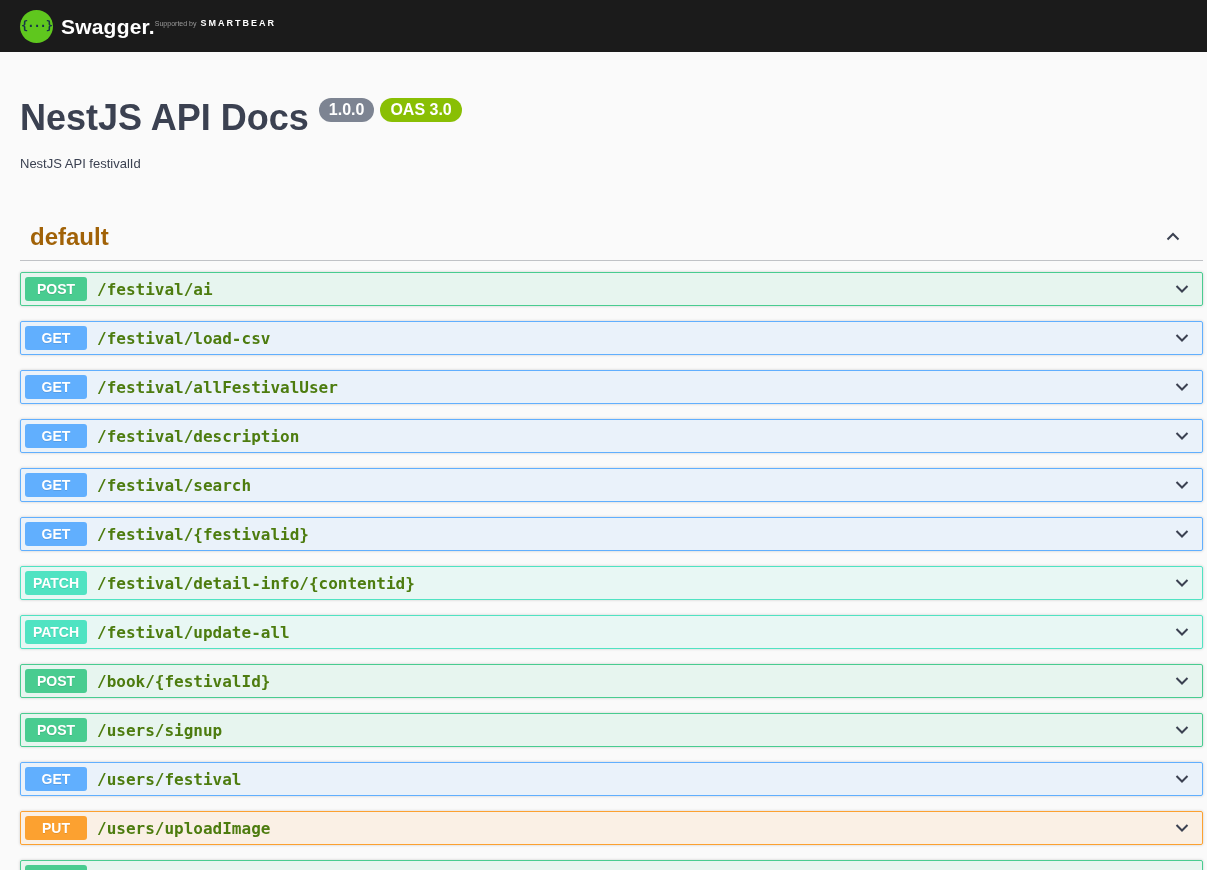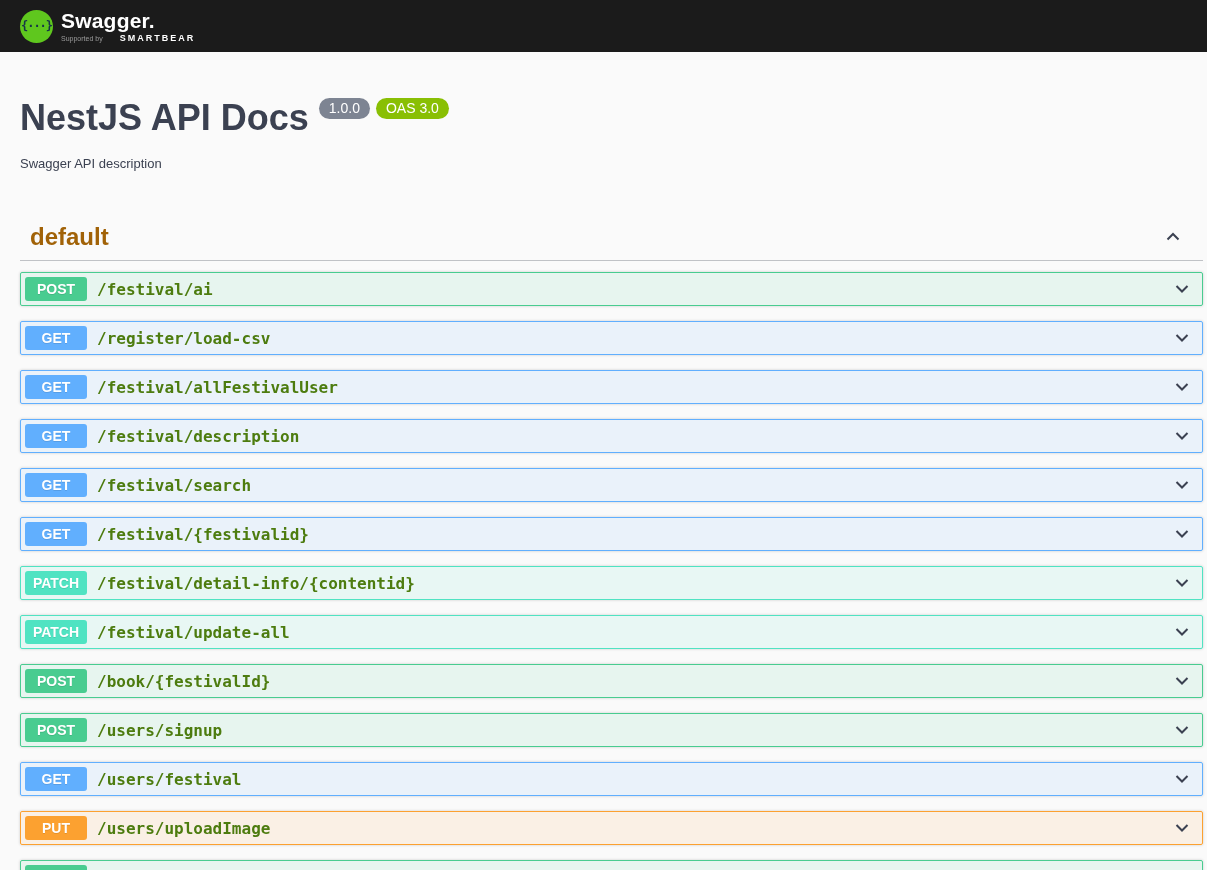--- a/index.html
+++ b/index.html
@@ -13,32 +13,32 @@
 
   
   .topbar { height: 52px; background: #1b1b1b; display: flex; align-items: center; padding: 0 20px; }
   .logo { display: flex; align-items: center; gap: 8px; cursor: pointer; }
   .logo-circle {
     width: 33px; height: 33px; border-radius: 50%;
     display: flex; align-items: center; justify-content: center;
     color: #173647; font-weight: 700; font-size: 12px; letter-spacing: -1px;
     font-family: "DejaVu Sans Mono", monospace;
   }
-  .logo-textcol { display: flex; flex-direction: column; line-height: 1; }
+  .logo-textcol { display: flex; flex-direction: row; line-height: 1; }
   .logo-title { color: #ffffff; font-size: 21px; font-weight: 600; letter-spacing: .2px; }
-  .logo-sub { margin-top: 3px; font-size: 7px; color: #9b9b9b; display: flex; align-items: baseline; gap: 17px; }
+  .logo-sub { margin-top: 3px; font-size: 7px; color: #9b9b9b; display: flex; align-items: baseline; gap: 4px; }
   .logo-sub b { color: #ffffff; font-size: 9px; font-weight: 700; letter-spacing: 2px; }
 
   
   main { padding: 0 4px 0 20px; }
   .info { margin-top: 48px; }
   .page-title { margin: 0; font-size: 36px; font-weight: 700; color: #3b4151; line-height: 1; }
   .badge {
     display: inline-block; vertical-align: top; margin-top: -2px;
-    font-size: 14px; font-weight: 400; color: #ffffff;
+    font-size: 16px; font-weight: 700; color: #ffffff;
     padding: 3px 10px; border-radius: 57px; line-height: 1.1; text-align: center;
   }
   .badge-version { margin-left: 10px; }
   .badge-oas { margin-left: 6px; }
   .description { margin: 20px 0 0; font-size: 13px; color: #3b4151; }
 
   
   .tag-section { margin-top: 46px; }
   .tag-header {
     display: flex; align-items: center; justify-content: space-between;
@@ -83,21 +83,21 @@
         <span>Supported by</span>
         <b>SMARTBEAR</b>
       </span>
     </div>
   </div>
 </header>
 
 <main>
   <section class="info">
     <h1 class="page-title"><span>NestJS API Docs</span><span class="badge badge-version" style="background: rgb(125, 132, 146);">1.0.0</span><span class="badge badge-oas" style="background: rgb(137, 191, 4);">OAS 3.0</span></h1>
-    <p class="description">Swagger API description</p>
+    <p class="description">NestJS API festivalId</p>
   </section>
 
   <section class="tag-section">
     <div class="tag-header">
       <h3 class="tag-title">default</h3>
       <button class="arrow-btn">
         <span>
           <svg class="chev" width="20" height="20" viewBox="0 0 20 20">
             <path d="M4.5 12.5 L10 7 L15.5 12.5" fill="none" stroke="#3b4151" stroke-width="2"></path>
           </svg>
@@ -113,21 +113,21 @@
       <span>
         <svg class="chev" width="20" height="20" viewBox="0 0 20 20">
           <path d="M4.5 7 L10 12.5 L15.5 7" fill="none" stroke="#3b4151" stroke-width="2"></path>
         </svg>
       </span>
     </span>
   </div>
 
   <div class="opblock" style="border-color: rgb(97, 175, 254); background: rgba(97, 175, 254, 0.1);">
     <span class="method-badge" style="background: rgb(97, 175, 254);">GET</span>
-    <span class="endpoint-path">/register/load-csv</span>
+    <span class="endpoint-path">/festival/load-csv</span>
     <span class="row-arrow">
       <span>
         <svg class="chev" width="20" height="20" viewBox="0 0 20 20">
           <path d="M4.5 7 L10 12.5 L15.5 7" fill="none" stroke="#3b4151" stroke-width="2"></path>
         </svg>
       </span>
     </span>
   </div>
 
   <div class="opblock" style="border-color: rgb(97, 175, 254); background: rgba(97, 175, 254, 0.1);">

